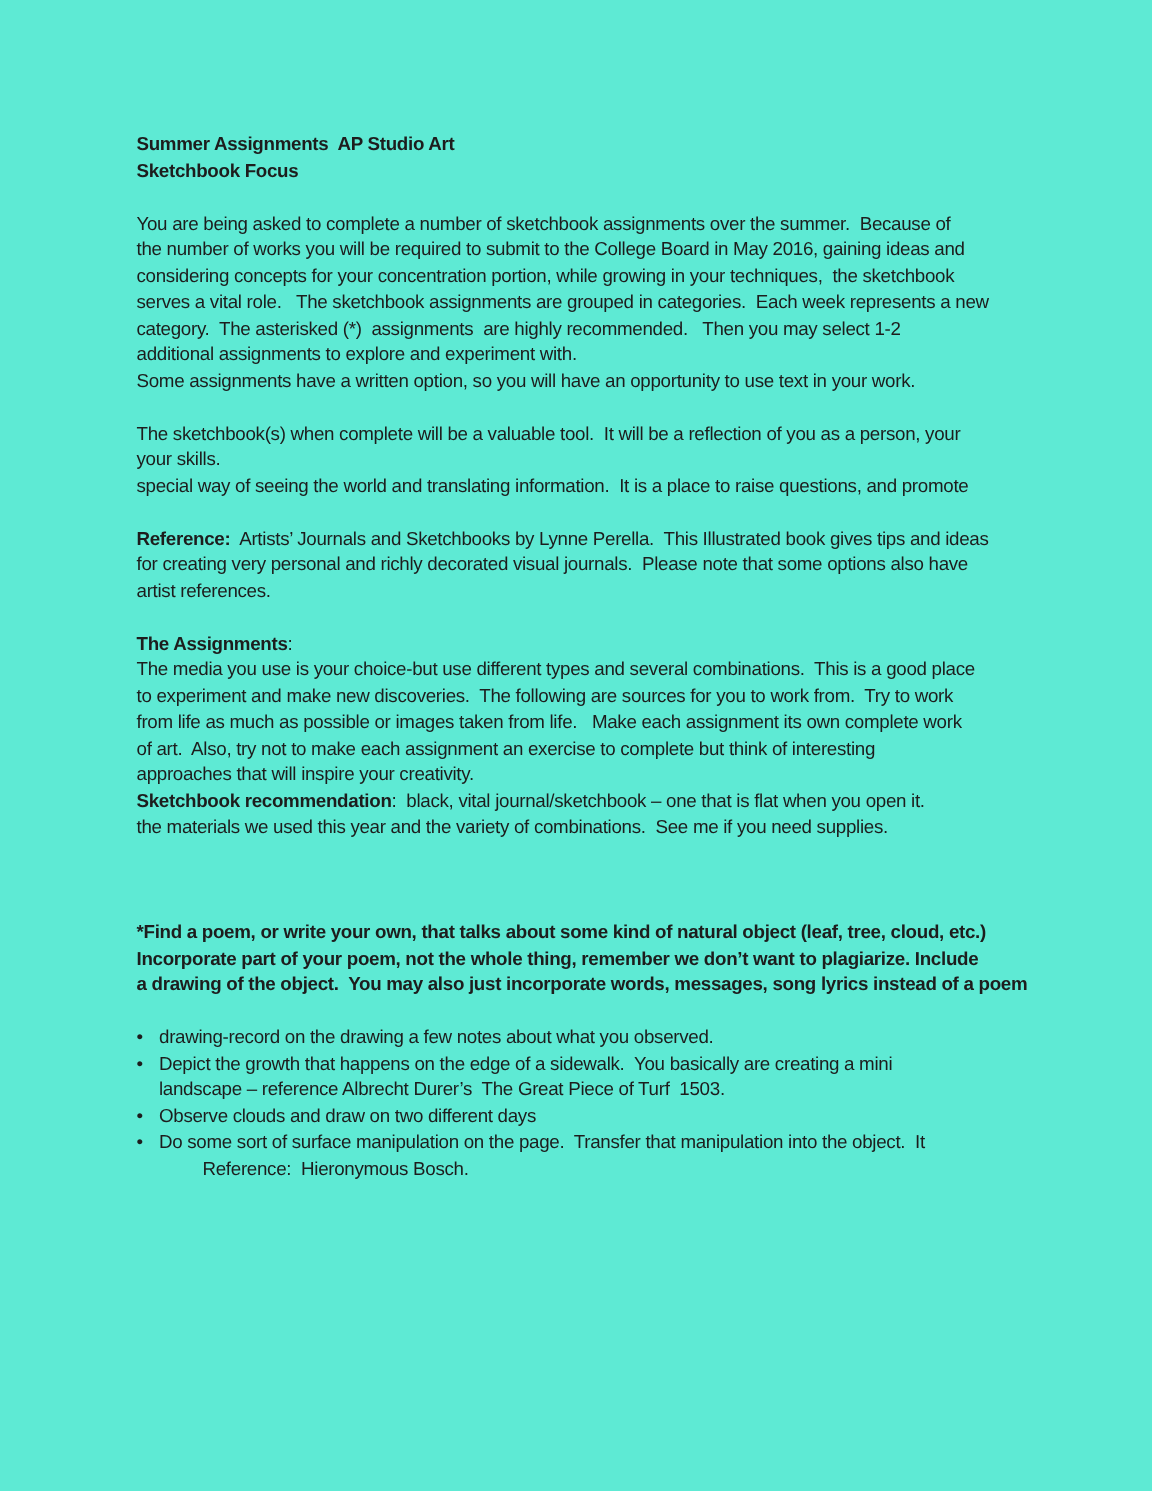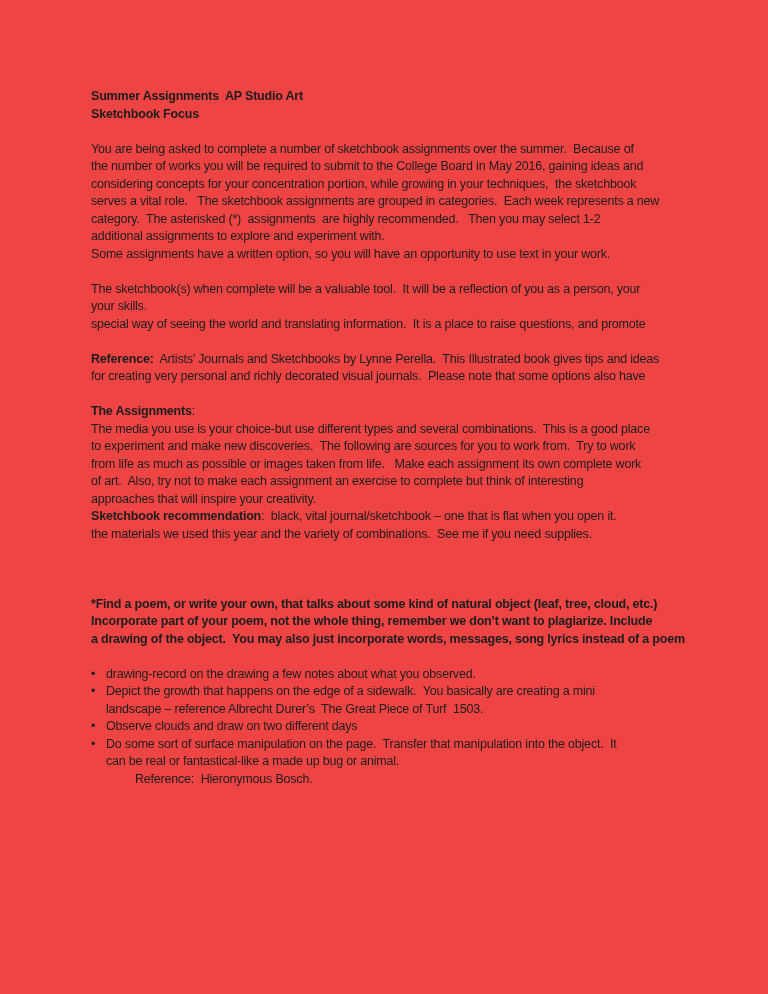--- a/index.html
+++ b/index.html
@@ -4,21 +4,21 @@
 <style>
   html, body {
     margin: 0;
     padding: 0;
     background: #ffffff;
   }
   .page {
     position: relative;
     width: 768px;
     height: 994px;
-    background: #ef4444;
+    background: #5eead4;
     overflow: hidden;
     font-family: "Liberation Sans", sans-serif;
     color: #1d1d1d;
   }
   .content {
     position: absolute;
     left: 91px;
     top: 88px;
     width: 592px;
   }
@@ -74,20 +74,21 @@
       <div class="spacer" style="height: 17.5px;"></div>
       <div class="para">
         <div class="line"><span class="run">The sketchbook(s) when complete will be a valuable tool.  It will be a reflection of you as a person, your</span></div>
         <div class="line"><span class="run">your skills.</span></div>
         <div class="line"><span class="run">special way of seeing the world and translating information.  It is a place to raise questions, and promote</span></div>
       </div>
       <div class="spacer" style="height: 17.5px;"></div>
       <div class="para">
         <div class="line"><span class="run bold">Reference:</span><span class="run">  Artists’ Journals and Sketchbooks by Lynne Perella.  This Illustrated book gives tips and ideas</span></div>
         <div class="line"><span class="run">for creating very personal and richly decorated visual journals.  Please note that some options also have</span></div>
+        <div class="line"><span class="run">artist references.</span></div>
       </div>
       <div class="spacer" style="height: 17.5px;"></div>
       <div class="para">
         <div class="line"><span class="run bold">The Assignments</span><span class="run">:</span></div>
         <div class="line"><span class="run">The media you use is your choice-but use different types and several combinations.  This is a good place</span></div>
         <div class="line"><span class="run">to experiment and make new discoveries.  The following are sources for you to work from.  Try to work</span></div>
         <div class="line"><span class="run">from life as much as possible or images taken from life.   Make each assignment its own complete work</span></div>
         <div class="line"><span class="run">of art.  Also, try not to make each assignment an exercise to complete but think of interesting</span></div>
         <div class="line"><span class="run">approaches that will inspire your creativity.</span></div>
         <div class="line"><span class="run bold">Sketchbook recommendation</span><span class="run">:  black, vital journal/sketchbook – one that is flat when you open it.</span></div>
@@ -110,18 +111,17 @@
           <div class="line"><span class="run">Depict the growth that happens on the edge of a sidewalk.  You basically are creating a mini</span></div>
           <div class="line"><span class="run">landscape – reference Albrecht Durer’s  The Great Piece of Turf  1503.</span></div>
         </li>
         <li class="bullet-item">
           <span class="bullet-marker">•</span>
           <div class="line"><span class="run">Observe clouds and draw on two different days</span></div>
         </li>
         <li class="bullet-item">
           <span class="bullet-marker">•</span>
           <div class="line"><span class="run">Do some sort of surface manipulation on the page.  Transfer that manipulation into the object.  It</span></div>
-          <div class="line"><span class="run">can be real or fantastical-like a made up bug or animal.</span></div>
           <div class="line indent-1"><span class="run">Reference:  Hieronymous Bosch.</span></div>
         </li>
       </ul>
     </div>
 </div>
 
 </body></html>

